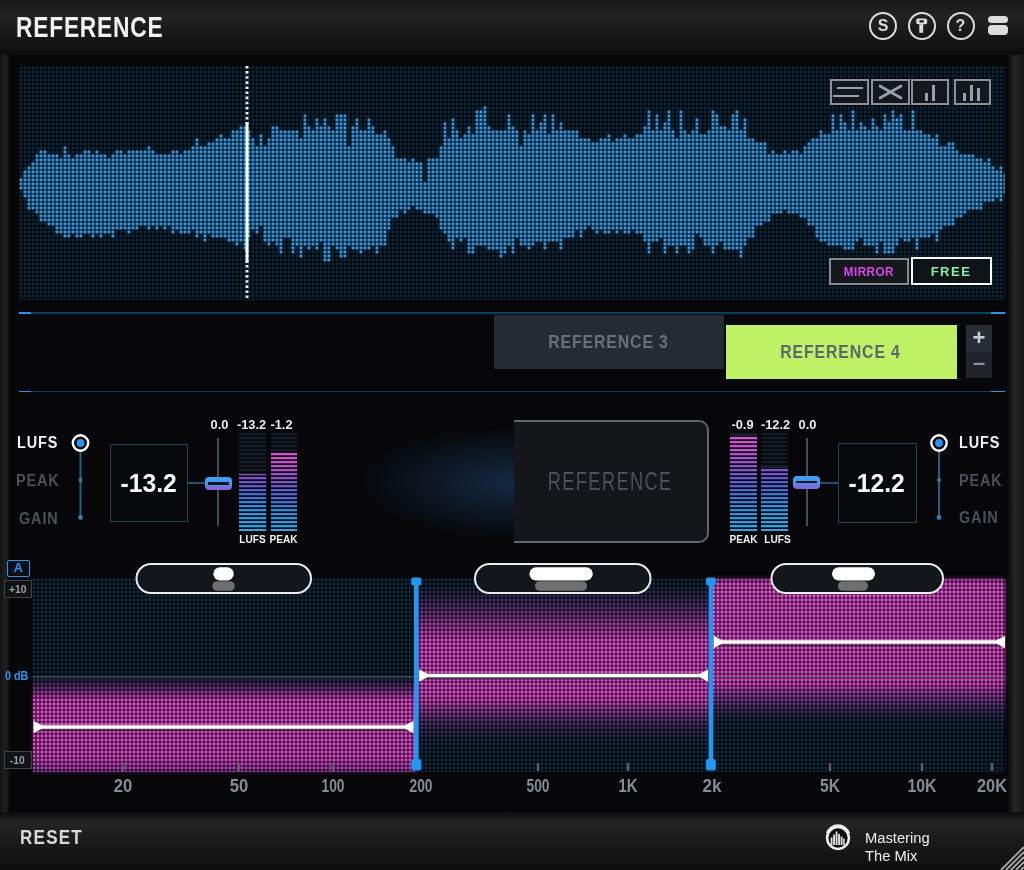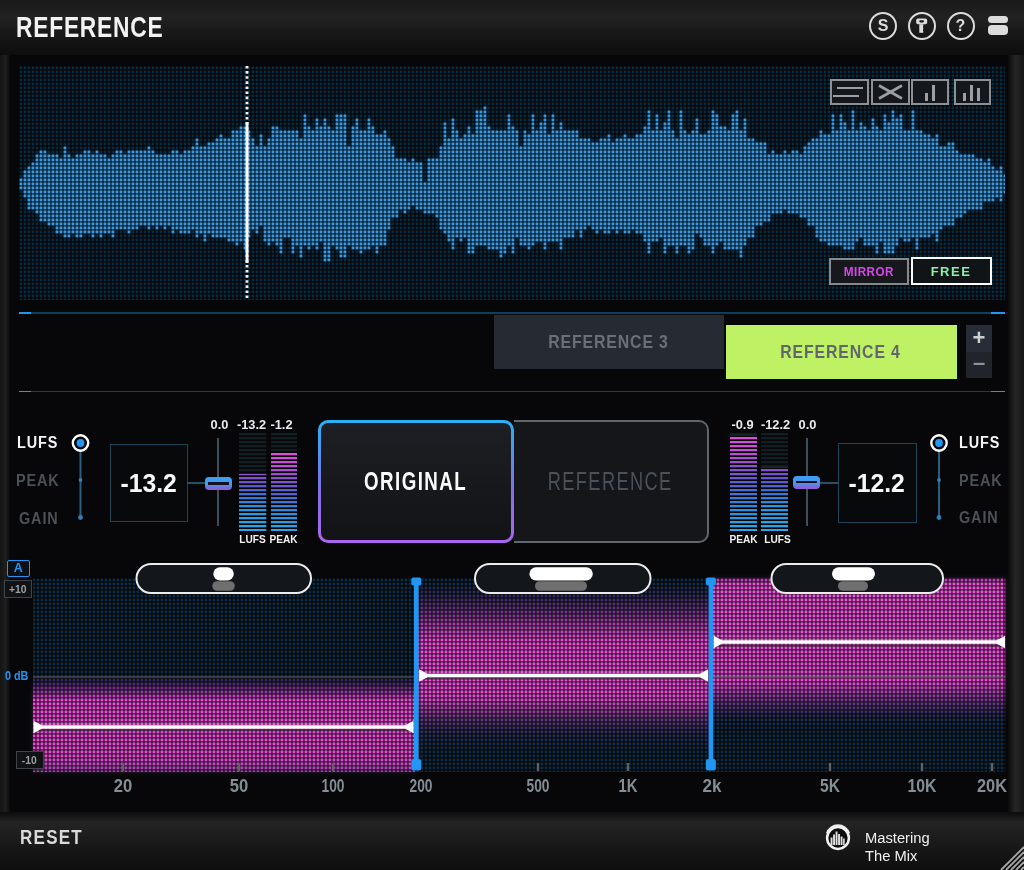--- a/index.html
+++ b/index.html
@@ -96,25 +96,20 @@
     </div>
 <div class="abs cx" style="left:966px;top:325px;width:26px;height:27px;background:#272c36;color:#c9ced3;font-size:22px;font-weight:bold;">
       <span style="margin-top:-2px">+</span>
     </div>
 <div class="abs cx" style="left:966px;top:352px;width:26px;height:26px;background:#22242b;color:#8e9298;font-size:22px;font-weight:bold;">
       <span style="margin-top:-4px">–</span>
     </div>
 
 <div class="abs" style="left:300px;top:405px;width:424px;height:155px;background:radial-gradient(ellipse 50% 50% at 50% 50%, rgba(50,120,205,0.30), rgba(50,120,205,0) 72%);"></div>
 
-<div class="abs" style="left:317.5px;top:420px;width:196.5px;height:123px;border-radius:10px;background:linear-gradient(180deg,#27b2f7,#7f71e8 55%,#ab66ef);padding:3px;">
- <div class="cx" style="width:100%;height:100%;border-radius:7px;background:linear-gradient(180deg,#1d1f24,#121316);">
-        <span style="font-size:26px;font-weight:bold;letter-spacing:2px;color:#fbfbfb;transform:scaleX(0.72);">ORIGINAL</span>
-      </div>
-</div>
 <div class="abs" style="left:514px;top:420px;width:195px;height:123px;border-radius:0 10px 10px 0;background:#61666d;padding:2px 2px 2px 0;">
  <div class="cx" style="width:100%;height:100%;border-radius:0 8px 8px 0;background:#14161a;">
         <span style="font-size:26px;letter-spacing:2px;color:#4b5158;transform:scaleX(0.70);">REFERENCE</span>
       </div>
 </div>
 
 <div class="abs" style="left:17px;top:434px;width:60px;font-size:16px;font-weight:bold;letter-spacing:1px;color:#f5f5f5;transform:scaleX(0.9);transform-origin:0 50%;">LUFS</div>
 <div class="abs" style="left:16px;top:471.5px;width:60px;font-size:16px;font-weight:bold;letter-spacing:1px;color:#4c5157;transform:scaleX(0.9);transform-origin:0 50%;">PEAK</div>
 <div class="abs" style="left:19px;top:509.5px;width:60px;font-size:16px;font-weight:bold;letter-spacing:1px;color:#4c5157;transform:scaleX(0.9);transform-origin:0 50%;">GAIN</div>
 <svg class="abs" style="left:68px;top:430px" width="26" height="96" viewBox="0 0 26 96">
@@ -357,21 +352,21 @@
       <text x="712" y="242" text-anchor="middle" font-size="18" font-weight="bold" fill="#858d95" textLength="19" lengthAdjust="spacingAndGlyphs" font-family="Liberation Sans, sans-serif">2k</text>
       <text x="830" y="242" text-anchor="middle" font-size="18" font-weight="bold" fill="#858d95" textLength="20" lengthAdjust="spacingAndGlyphs" font-family="Liberation Sans, sans-serif">5K</text>
       <text x="922" y="242" text-anchor="middle" font-size="18" font-weight="bold" fill="#858d95" textLength="29" lengthAdjust="spacingAndGlyphs" font-family="Liberation Sans, sans-serif">10K</text>
       <text x="992" y="242" text-anchor="middle" font-size="18" font-weight="bold" fill="#858d95" textLength="30" lengthAdjust="spacingAndGlyphs" font-family="Liberation Sans, sans-serif">20K</text>
 </svg>
 <div class="abs cx" style="left:6.5px;top:559.5px;width:23.5px;height:17.5px;border:1.8px solid #2196f3;border-radius:2px;background:#0a1016;color:#2196f3;font-size:12.5px;font-weight:bold;">A</div>
 <div class="abs cx" style="left:4px;top:580px;width:27.5px;height:18px;border:1px solid #3f444a;background:#101214;color:#9aa0a6;font-size:11.5px;font-weight:bold;">
       <span style="transform:scaleX(0.9)">+10</span>
     </div>
 <div class="abs" style="left:5px;top:669px;width:30px;color:#2196f3;font-size:12px;font-weight:bold;transform:scaleX(0.9);transform-origin:0 50%;">0 dB</div>
-<div class="abs cx" style="left:16px;top:751px;width:27.5px;height:18px;border:1px solid #3f444a;background:#101214;color:#9aa0a6;font-size:11.5px;font-weight:bold;">
+<div class="abs cx" style="left:4px;top:751px;width:27.5px;height:18px;border:1px solid #3f444a;background:#101214;color:#9aa0a6;font-size:11.5px;font-weight:bold;">
       <span style="transform:scaleX(0.9)">-10</span>
     </div>
 
 <div class="abs" style="left:0;top:812px;width:1024px;height:58px;background:linear-gradient(180deg,#0c0c0c 0%,#242424 18%,#1c1c1c 45%,#0e0e0e 100%);"></div>
 <div class="abs" style="left:20px;top:825px;font-size:20.5px;font-weight:bold;letter-spacing:1.5px;color:#dadada;transform:scaleX(0.83);transform-origin:0 0;">RESET</div>
 <svg class="abs" style="left:823px;top:821px" width="30" height="31" viewBox="0 0 30 31">
  <path d="M4.2 12.5 A 11.3 11.3 0 0 1 25.8 12.5" fill="none" stroke="#ececec" stroke-width="2.6"></path>
  <circle cx="15" cy="17" r="10.9" fill="#0d0d0d" stroke="#f2f2f2" stroke-width="2.5"></circle>
  <g fill="#dcdcdc">
   <rect x="7.6" y="16.5" width="1.9" height="7.5"></rect>

